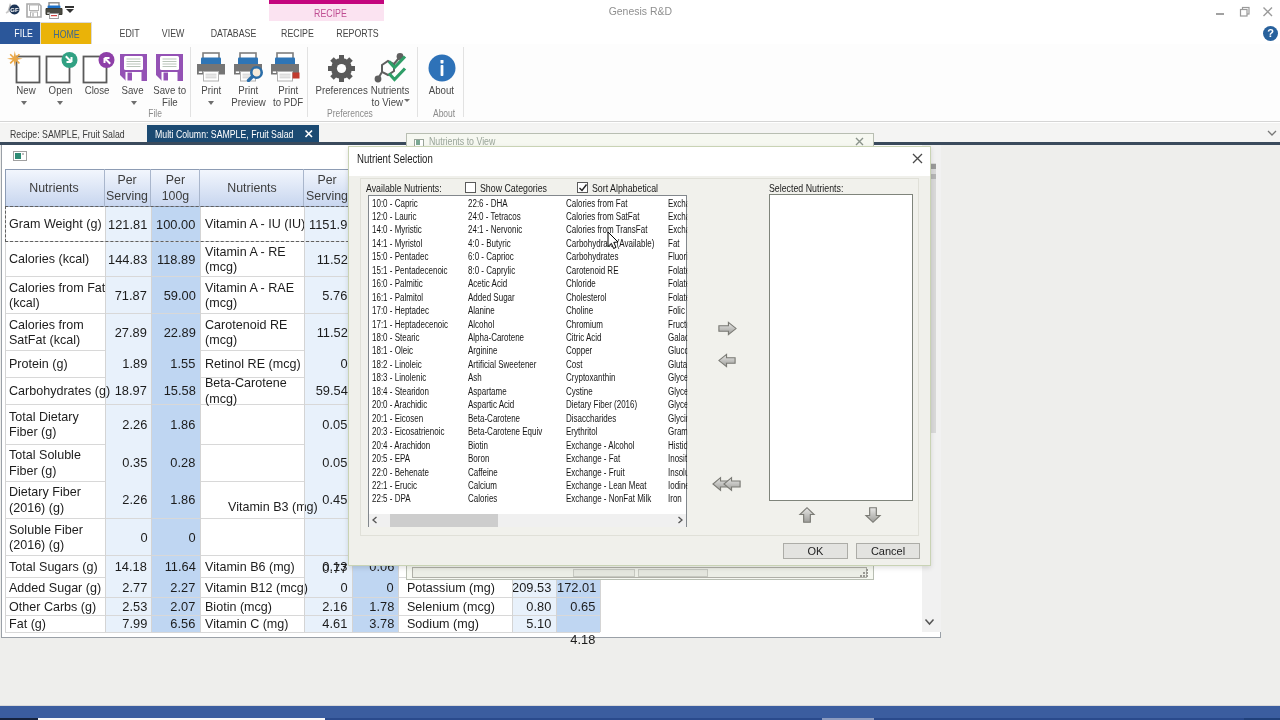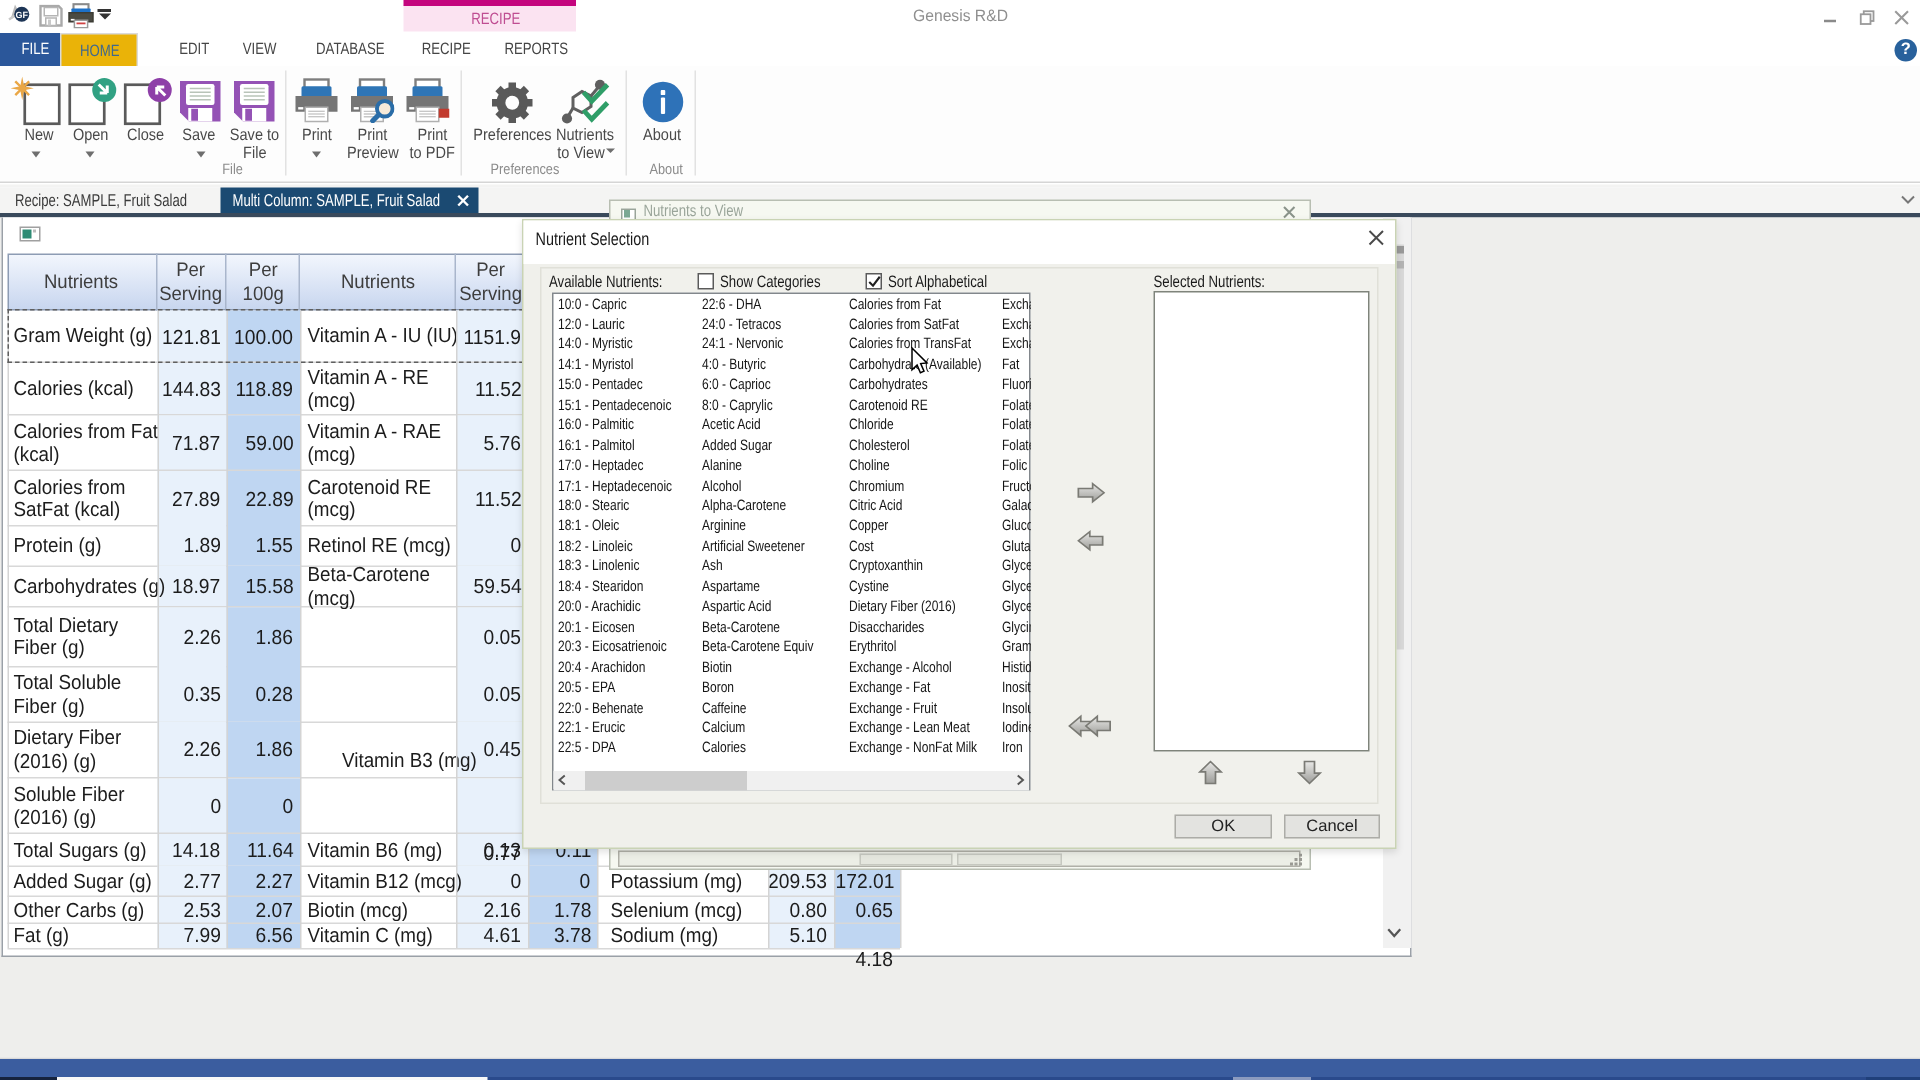--- a/index.html
+++ b/index.html
@@ -521,21 +521,21 @@
 <div class="ab numCell" style="left:151.25px;top:555.6px;width:48.5px;height:21.799999999999955px;">
       <span>11.64</span>
     </div>
 <div class="ab lblCell" style="left:201.5px;top:555.6px;width:102.5px;height:21.799999999999955px;">
       <span>Vitamin B6 (mg)</span>
     </div>
 <div class="ab numCell" style="left:304px;top:555.6px;width:47.5px;height:21.799999999999955px;">
       <span>0.13</span>
     </div>
 <div class="ab numCell" style="left:351.5px;top:555.6px;width:46.5px;height:21.799999999999955px;">
-      <span>0.11</span>
+      <span>0.06</span>
     </div>
 <div class="ab lblCell" style="left:403px;top:555.6px;width:109px;height:21.799999999999955px;">
       <span>Phosphorus (mg)</span>
     </div>
 <div class="ab numCell" style="left:512px;top:555.6px;width:43.5px;height:21.799999999999955px;">
       <span>30.19</span>
     </div>
 <div class="ab numCell" style="left:555.5px;top:555.6px;width:44.0px;height:21.799999999999955px;">
       <span>24.79</span>
     </div>

